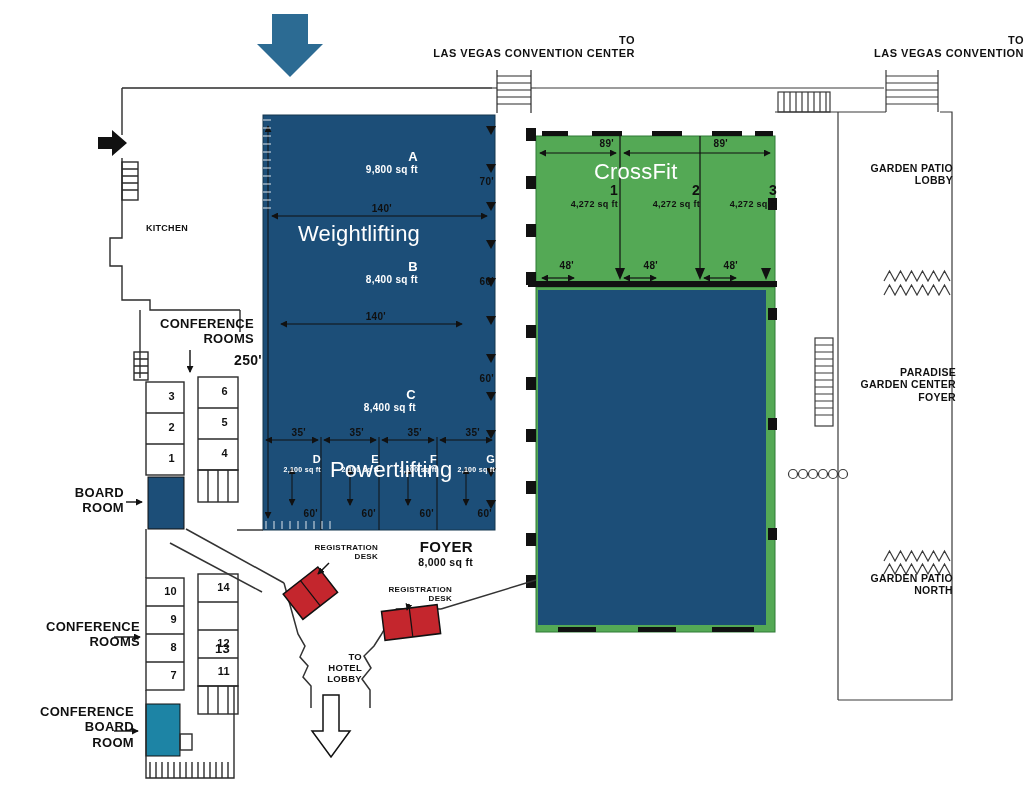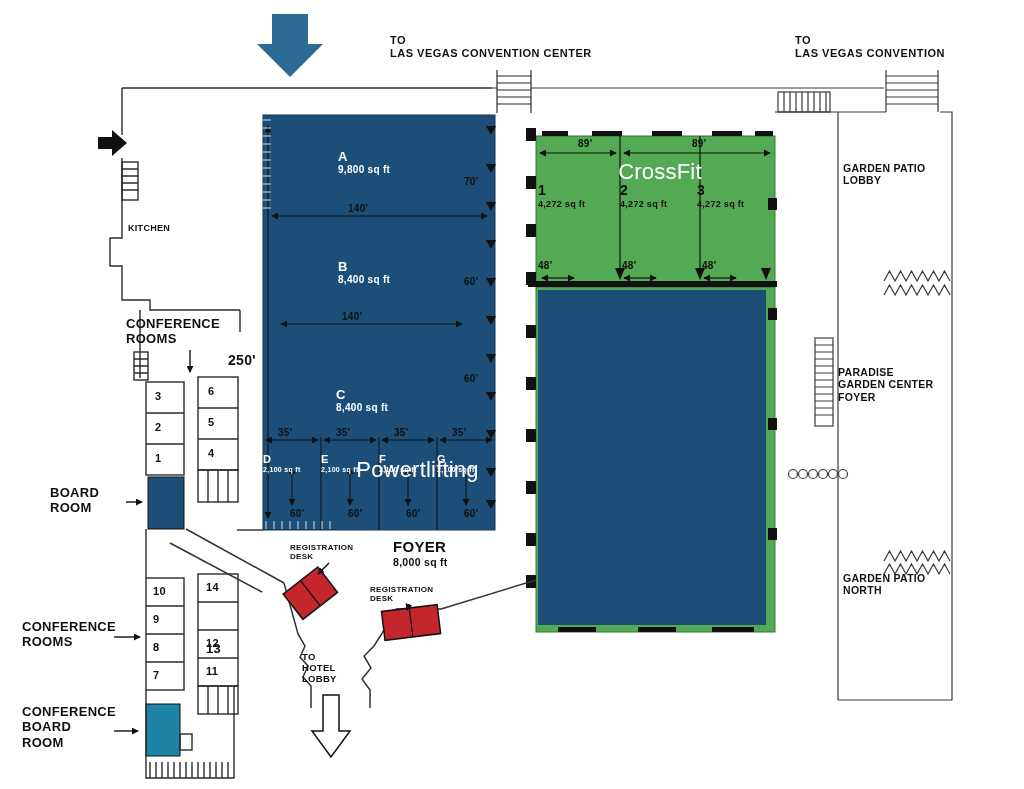--- a/index.html
+++ b/index.html
@@ -1,21 +1,21 @@
 <!DOCTYPE html>
 <html><head>
 <meta charset="utf-8">
 <style>
   html,body{margin:0;padding:0;background:#fff;}
   #stage{position:relative;width:1024px;height:789px;background:#fff;overflow:hidden;
          font-family:"Liberation Sans","DejaVu Sans",sans-serif;}
-  .lbl{position:absolute;font-weight:bold;color:#101010;text-align:left;line-height:1.18;
+  .lbl{position:absolute;font-weight:bold;color:#101010;text-align:right;line-height:1.18;
        letter-spacing:.3px;white-space:nowrap;}
   .white{color:#fff;}
-  .ov{position:absolute;color:#fff;font-weight:400;text-align:center;letter-spacing:.2px;white-space:nowrap;}
+  .ov{position:absolute;color:#fff;font-weight:400;text-align:left;letter-spacing:.2px;white-space:nowrap;}
   svg{position:absolute;left:0;top:0;}
 </style>
 </head>
 <body>
 
 <div id="stage">
 
 <svg width="1024" height="789" viewBox="0 0 1024 789">
   <defs>
     <marker id="arr" viewBox="0 0 8 8" refX="7" refY="4" markerWidth="7" markerHeight="7" orient="auto-start-reverse" markerUnits="userSpaceOnUse">
@@ -242,20 +242,21 @@
 <div class="lbl" style="left:22px;top:704px;width:112px;font-size:13px">
   <div>CONFERENCE</div>
   <div>BOARD</div>
   <div>ROOM</div>
 </div>
 
 <div class="lbl white" style="left:338px;top:149px;width:80px">
   <div style="font-size:13px">A</div>
   <div style="font-size:10px">9,800 sq ft</div>
 </div>
+<div class="ov" style="left:298px;top:221px;width:175px;font-size:22px">Weightlifting</div>
 <div class="lbl white" style="left:338px;top:259px;width:80px">
   <div style="font-size:13px">B</div>
   <div style="font-size:10px">8,400 sq ft</div>
 </div>
 <div class="lbl white" style="left:336px;top:387px;width:80px">
   <div style="font-size:13px">C</div>
   <div style="font-size:10px">8,400 sq ft</div>
 </div>
 <div class="lbl white" style="left:263px;top:453px;width:58px">
   <div style="font-size:11px">D</div>

